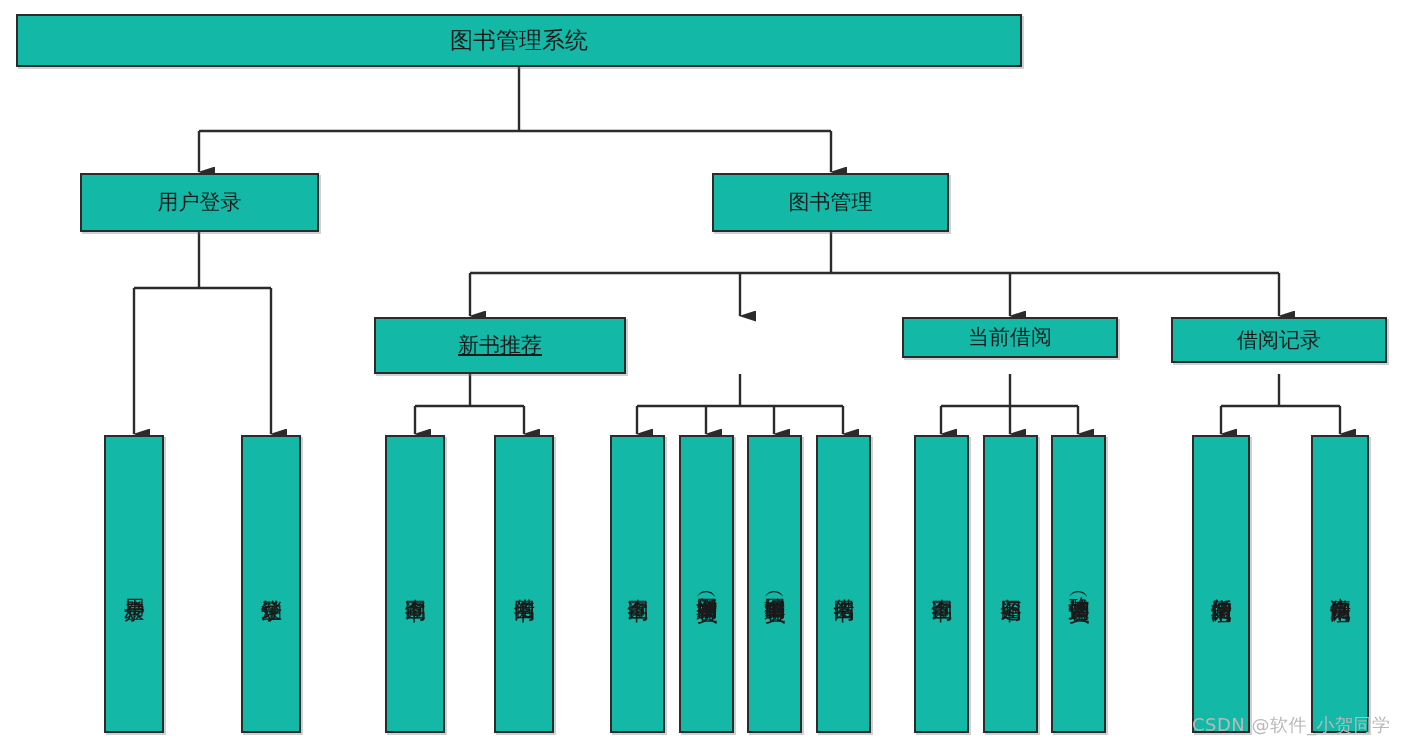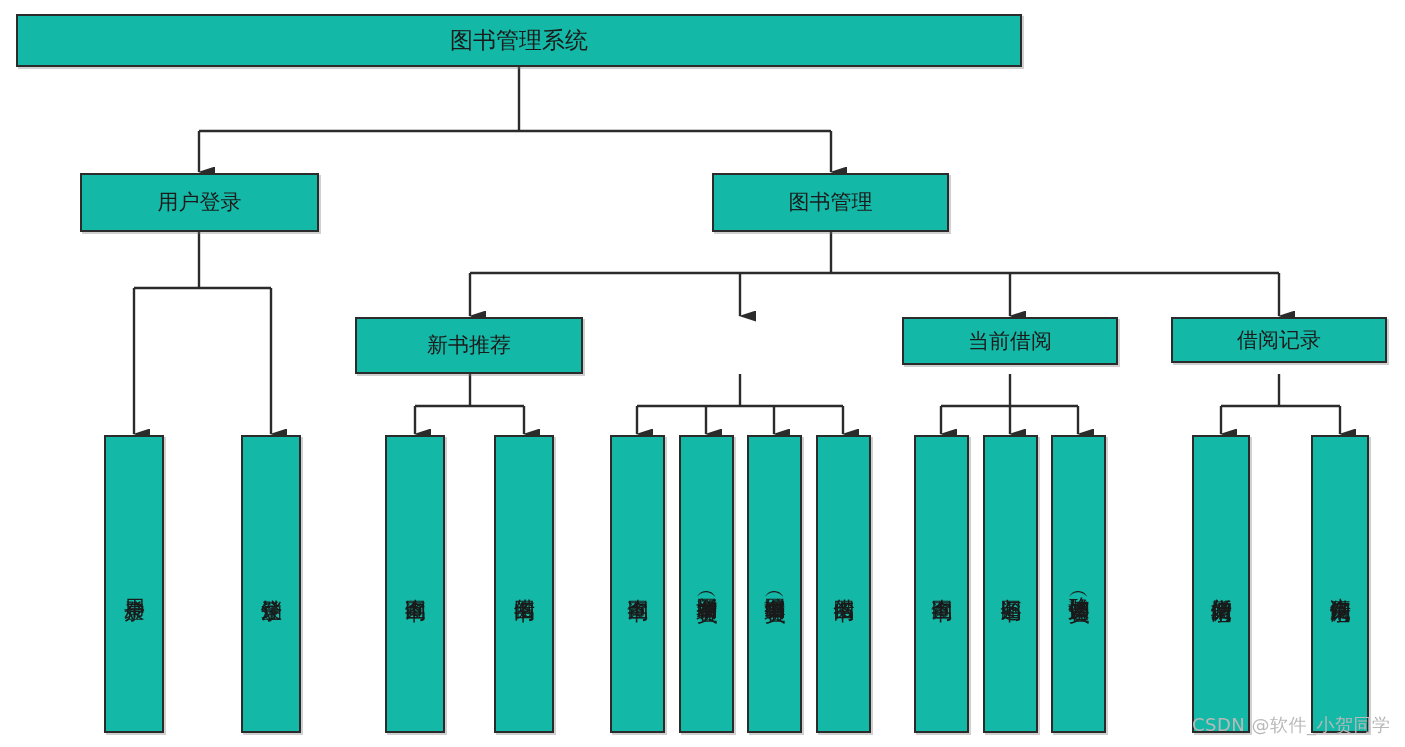--- a/index.html
+++ b/index.html
@@ -144,26 +144,26 @@
   </div>
 
   <div class="node shadowed lvl-2" style="left:80px; top:173px; width:239px; height:59px;">
     <span class="node-label">用户登录</span>
   </div>
 
   <div class="node shadowed lvl-2" style="left:712px; top:173px; width:237px; height:59px;">
     <span class="node-label">图书管理</span>
   </div>
 
-  <div class="node shadowed lvl-3" style="left:355px; top:317px; width:228px; height:57px;">
+  <div class="node shadowed lvl-3" style="left:374px; top:317px; width:252px; height:57px;text-decoration:underline;">
     <span class="node-label">新书推荐</span>
   </div>
 
 
-  <div class="node shadowed lvl-3" style="left:902px; top:317px; width:216px; height:48px;">
+  <div class="node shadowed lvl-3" style="left:902px; top:317px; width:216px; height:41px;">
     <span class="node-label">当前借阅</span>
   </div>
 
   <div class="node shadowed lvl-3" style="left:1171px; top:317px; width:216px; height:46px;">
     <span class="node-label">借阅记录</span>
   </div>
 
   <div class="node shadowed vertical" style="left:104px; top:435px; width:60px; height:298px;">
     <span class="node-label">用户登录</span>
   </div>

